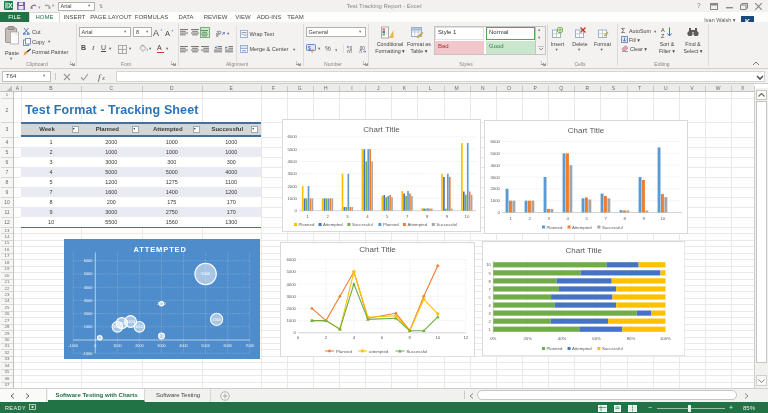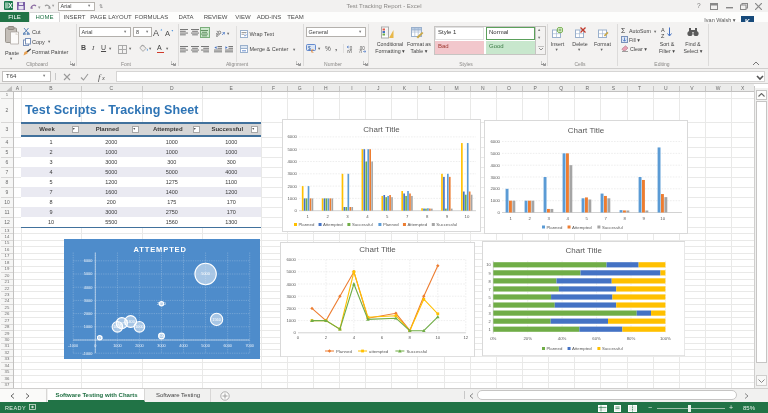--- a/index.html
+++ b/index.html
@@ -530,21 +530,21 @@
 <div style="position:absolute;left:14px;top:323.6px;width:740px;height:1px;background:#e9e9e8;"></div>
 <div style="position:absolute;left:14px;top:330.0px;width:740px;height:1px;background:#e9e9e8;"></div>
 <div style="position:absolute;left:14px;top:336.5px;width:740px;height:1px;background:#e9e9e8;"></div>
 <div style="position:absolute;left:14px;top:342.9px;width:740px;height:1px;background:#e9e9e8;"></div>
 <div style="position:absolute;left:14px;top:349.3px;width:740px;height:1px;background:#e9e9e8;"></div>
 <div style="position:absolute;left:14px;top:355.8px;width:740px;height:1px;background:#e9e9e8;"></div>
 <div style="position:absolute;left:14px;top:362.2px;width:740px;height:1px;background:#e9e9e8;"></div>
 <div style="position:absolute;left:14px;top:368.7px;width:740px;height:1px;background:#e9e9e8;"></div>
 <div style="position:absolute;left:14px;top:375.1px;width:740px;height:1px;background:#e9e9e8;"></div>
 <div style="position:absolute;left:14px;top:381.6px;width:740px;height:1px;background:#e9e9e8;"></div>
-<div style="position:absolute;left:25px;top:104px;font-size:12.5px;color:#2e74b5;font-weight:bold;line-height:13.5px;white-space:nowrap;letter-spacing:0.1px;">Test Scripts - Tracking Sheet</div>
+<div style="position:absolute;left:25px;top:104px;font-size:12.5px;color:#2e74b5;font-weight:bold;line-height:13.5px;white-space:nowrap;letter-spacing:0.1px;">Test Format - Tracking Sheet</div>
 <div style="position:absolute;left:21px;top:122px;width:239.5px;height:14.5px;background:#d6d6d6;border-top:2px solid #41719c;border-bottom:2px solid #41719c;"></div>
 <div style="position:absolute;left:22.0px;top:126px;width:50px;text-align:center;font-size:6px;color:#3a3a3a;font-weight:bold;line-height:7px;">Week</div>
 <div style="position:absolute;left:71.5px;top:125.5px;width:7px;height:7px;background:#fff;border:1px solid #a8a8a8;"></div>
 <div class="ab" style="left:72.7px;top:126.2px;font-size:4px;color:#555">▾</div>
 <div style="position:absolute;left:82.3px;top:126px;width:50px;text-align:center;font-size:6px;color:#3a3a3a;font-weight:bold;line-height:7px;">Planned</div>
 <div style="position:absolute;left:132.1px;top:125.5px;width:7px;height:7px;background:#fff;border:1px solid #a8a8a8;"></div>
 <div class="ab" style="left:133.29999999999998px;top:126.2px;font-size:4px;color:#555">▾</div>
 <div style="position:absolute;left:142.8px;top:126px;width:50px;text-align:center;font-size:6px;color:#3a3a3a;font-weight:bold;line-height:7px;">Attempted</div>
 <div style="position:absolute;left:192.5px;top:125.5px;width:7px;height:7px;background:#fff;border:1px solid #a8a8a8;"></div>
 <div class="ab" style="left:193.7px;top:126.2px;font-size:4px;color:#555">▾</div>

